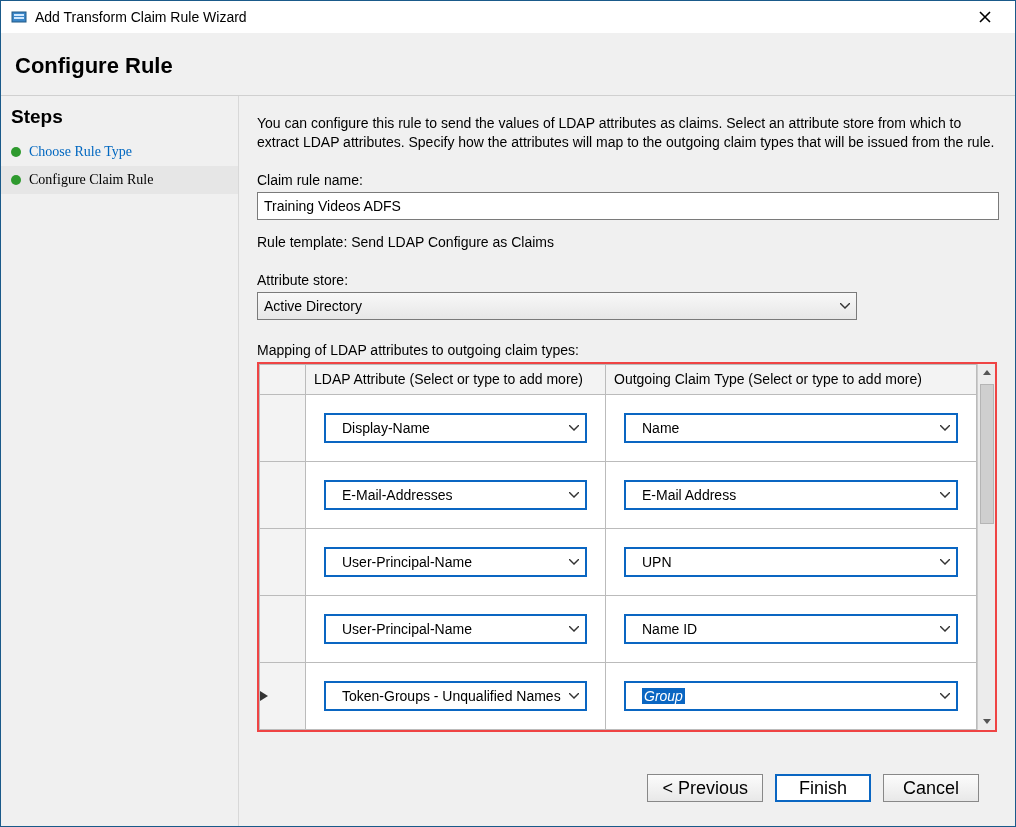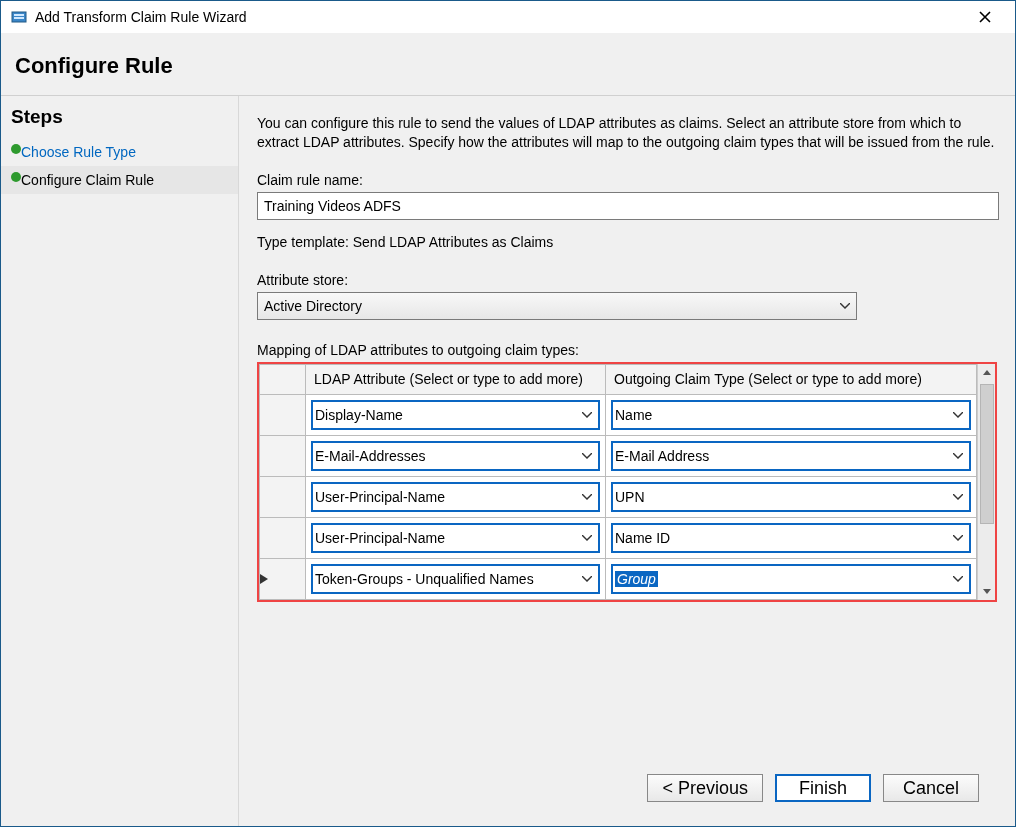--- a/index.html
+++ b/index.html
@@ -65,22 +65,25 @@
       border-right: 1px solid #d8d8d8;
       padding-top: 4px;
     }
     .sidebar-title {
       font-weight: bold;
       padding: 6px 10px 10px 10px;
       font-size: 19px;
     }
     .step-item {
       display: flex;
+      align-items: center;
       padding: 6px 10px;
       cursor: default;
+      gap: 8px;
+      font-family: Liberation Serif, serif;
     }
     .step-item.current { background: #e6e6e6; }
     .bullet {
       width: 10px;
       height: 10px;
       border-radius: 50%;
       background: #2e9a2e;
       flex-shrink: 0;
     }
     .step-label.link { color: #0067c0; }
@@ -156,22 +159,22 @@
     .rowhdr {
       background: #f3f3f3;
       text-align: center;
       width: 46px;
     }
     .cell-combo {
       border: 2px solid #0a66c2;
       height: 30px;
       display: flex;
       align-items: center;
-      padding: 0 2px;
-      margin: 5px;
+      padding: 0 16px;
+      margin: 18px;
       position: relative;
       background: #fff;
     }
     .cell-combo .combo-arrow {
       position: absolute;
       right: 6px;
     }
     .cell-value.selected {
       background: #0a66c2;
       color: #ffffff;
@@ -251,21 +254,21 @@
           </div>
         </div>
     </div>
 
     <div class="main">
       <div class="intro">You can configure this rule to send the values of LDAP attributes as claims. Select an attribute store from which to extract LDAP attributes. Specify how the attributes will map to the outgoing claim types that will be issued from the rule.</div>
 
       <div class="field-label">Claim rule name:</div>
       <input class="text-input" type="text" value="Training Videos ADFS" style="">
 
-      <div class="rule-template">Type template: Send LDAP Attributes as Claims</div>
+      <div class="rule-template">Rule template: Send LDAP Configure as Claims</div>
 
       <div class="field-label attr-store-label">Attribute store:</div>
       <div class="combo">
         <span>Active Directory</span>
         <span class="combo-arrow">
           <svg width="10" height="6" viewBox="0 0 10 6">
               <path d="M0 0 L5 5 L10 0" fill="none" stroke="#333" stroke-width="1.4"></path>
             </svg>
         </span>
       </div>

